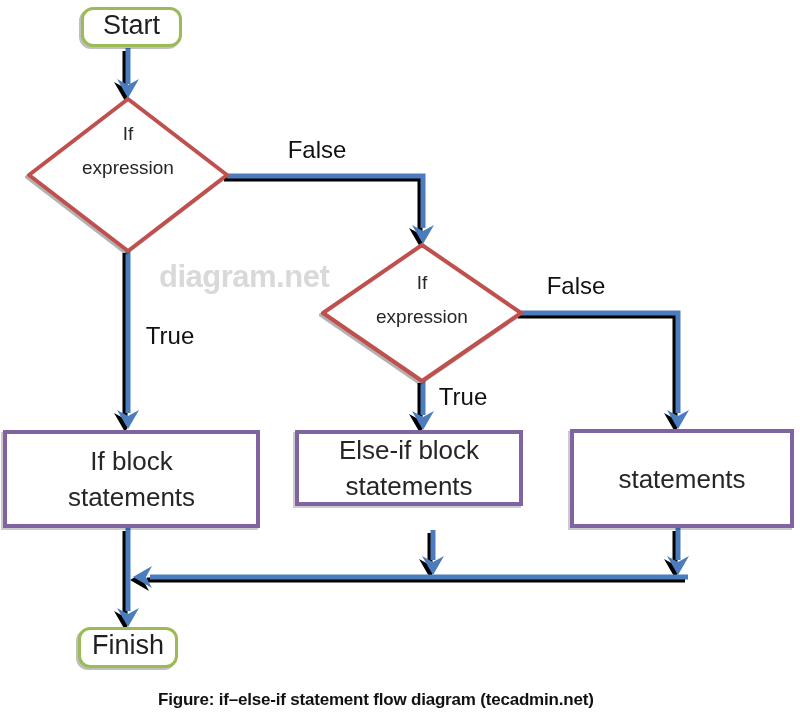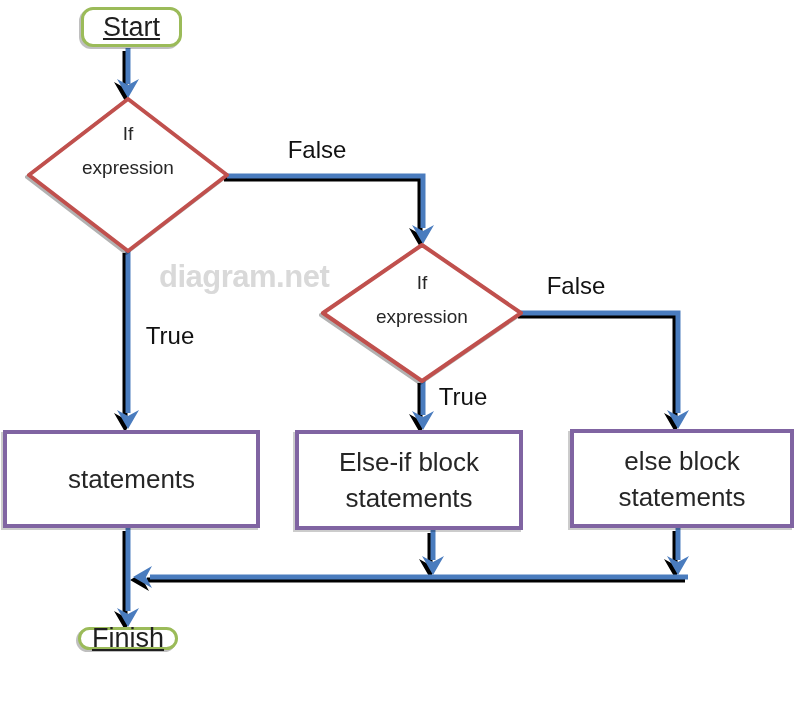--- a/index.html
+++ b/index.html
@@ -42,25 +42,24 @@
     stroke-linejoin: round;
     filter: drop-shadow(-2px 2px 0 rgba(0,0,0,0.30));
   }
 
   
   .terminator {
     box-sizing: border-box;
     background: #ffffff;
     border: 3.5px solid var(--c-terminator_border, #9bbb59);
     border-radius: 12px;
-    display: flex; align-items: center; justify-content: center;
+    display: flex; align-items: flex-start; justify-content: center;
     font-size: 27px;
     color: var(--c-text, #1f1f1f);
     box-shadow: -2px 2px 0 rgba(0,0,0,0.25);
-    text-decoration: underline;
   }
   .process {
     box-sizing: border-box;
     background: #ffffff;
     border: 4px solid var(--c-process_border, #8064a2);
     display: flex; flex-direction: column; align-items: center; justify-content: center;
     font-size: 26px;
     line-height: 36px;
     color: #262626;
     text-align: center;
@@ -83,23 +82,23 @@
   .caption {
     left: 158px; top: 690px;
     font-size: 17px;
     font-weight: 700;
     letter-spacing: -0.2px;
     color: #111111;
   }
 
   
   .node-start    { left: 81px;  top: 7px;   width: 101px; height: 40px; }
-  .node-finish   { left: 78px;  top: 627px; width: 100px; height: 23px; }
+  .node-finish   { left: 78px;  top: 627px; width: 100px; height: 41px; }
   .node-if-block     { left: 3px;   top: 430px; width: 257px; height: 98px; }
-  .node-elseif-block { left: 295px; top: 430px; width: 228px; height: 100px; }
+  .node-elseif-block { left: 295px; top: 430px; width: 228px; height: 76px; }
   .node-else-block   { left: 570px; top: 429px; width: 224px; height: 99px; }
   .d1-text { left: 29px;  top: 117px; }
   .d2-text { left: 323px; top: 266px; }
   .lbl-false1 { left: 272px; top: 136px; }
   .lbl-true1  { left: 125px; top: 322px; }
   .lbl-true2  { left: 418px; top: 383px; }
   .lbl-false2 { left: 531px; top: 272px; }
 </style>
 </head>
 <body>
@@ -219,36 +218,37 @@
     <div>If</div>
     <div>expression</div>
   </div>
 
   <div class="decision-text d2-text overlay">
     <div>If</div>
     <div>expression</div>
   </div>
 
   <div class="process node-if-block overlay">
+    <div>If block</div>
     <div>statements</div>
   </div>
 
   <div class="process node-elseif-block overlay">
     <div>Else-if block</div>
     <div>statements</div>
   </div>
 
   <div class="process node-else-block overlay">
-    <div>else block</div>
     <div>statements</div>
   </div>
 
   <div class="terminator node-finish overlay">
     <span>Finish</span>
   </div>
 
   <div class="edge-label lbl-false1 overlay">False</div>
   <div class="edge-label lbl-true1 overlay">True</div>
   <div class="edge-label lbl-true2 overlay">True</div>
   <div class="edge-label lbl-false2 overlay">False</div>
 
+  <div class="caption overlay">Figure: if–else-if statement flow diagram (tecadmin.net)</div>
 
 </div>
 
 </body></html>

